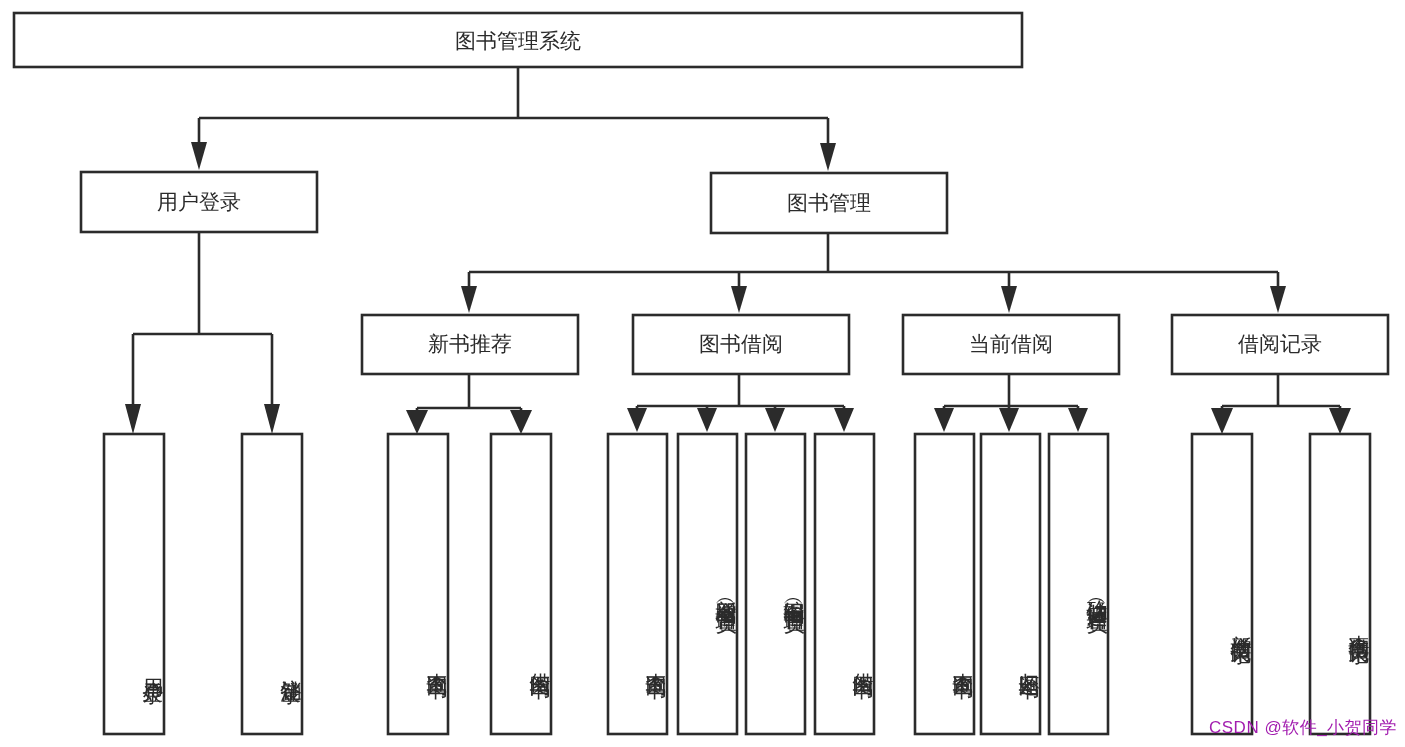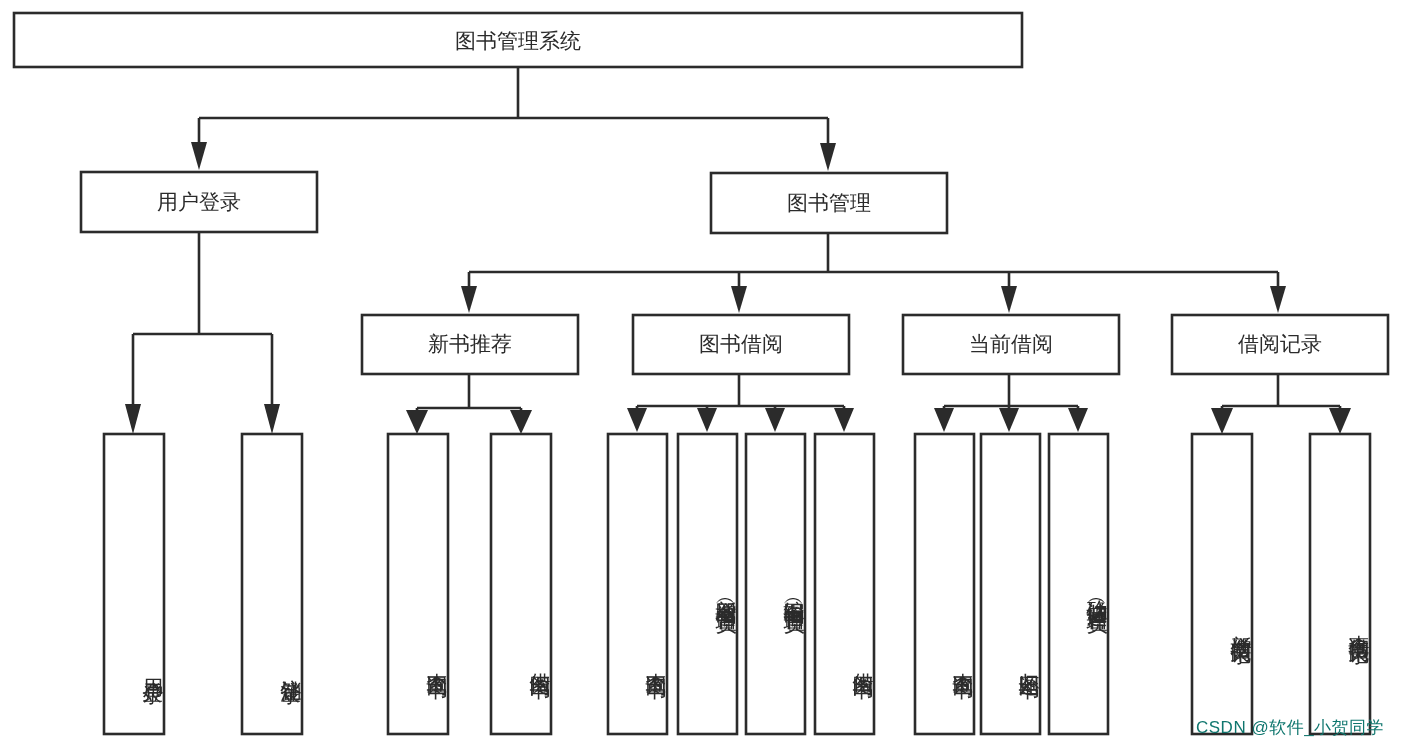--- a/index.html
+++ b/index.html
@@ -60,23 +60,24 @@
     display: flex;
     align-items: flex-start;
     justify-content: center;
     white-space: nowrap;
     pointer-events: none;
   }
   .watermark {
     position: absolute;
     font-family: "Liberation Sans", "DejaVu Sans", sans-serif;
     font-size: 17px;
-    color: #0f766e;
+    color: #a21caf;
     white-space: nowrap;
     letter-spacing: 0.5px;
+    margin-left: 13px;
   }
 </style>
 </head>
 <body>
 
 <div id="diagram-root">
 
   <svg class="diagram-canvas" viewBox="0 0 1405 747" xmlns="http://www.w3.org/2000/svg">
 
     <g>

